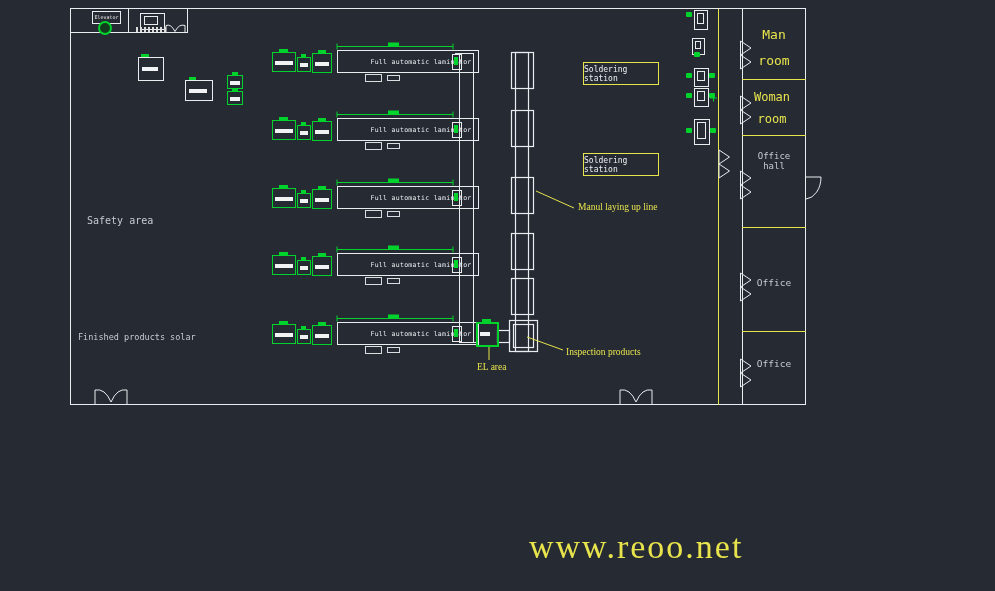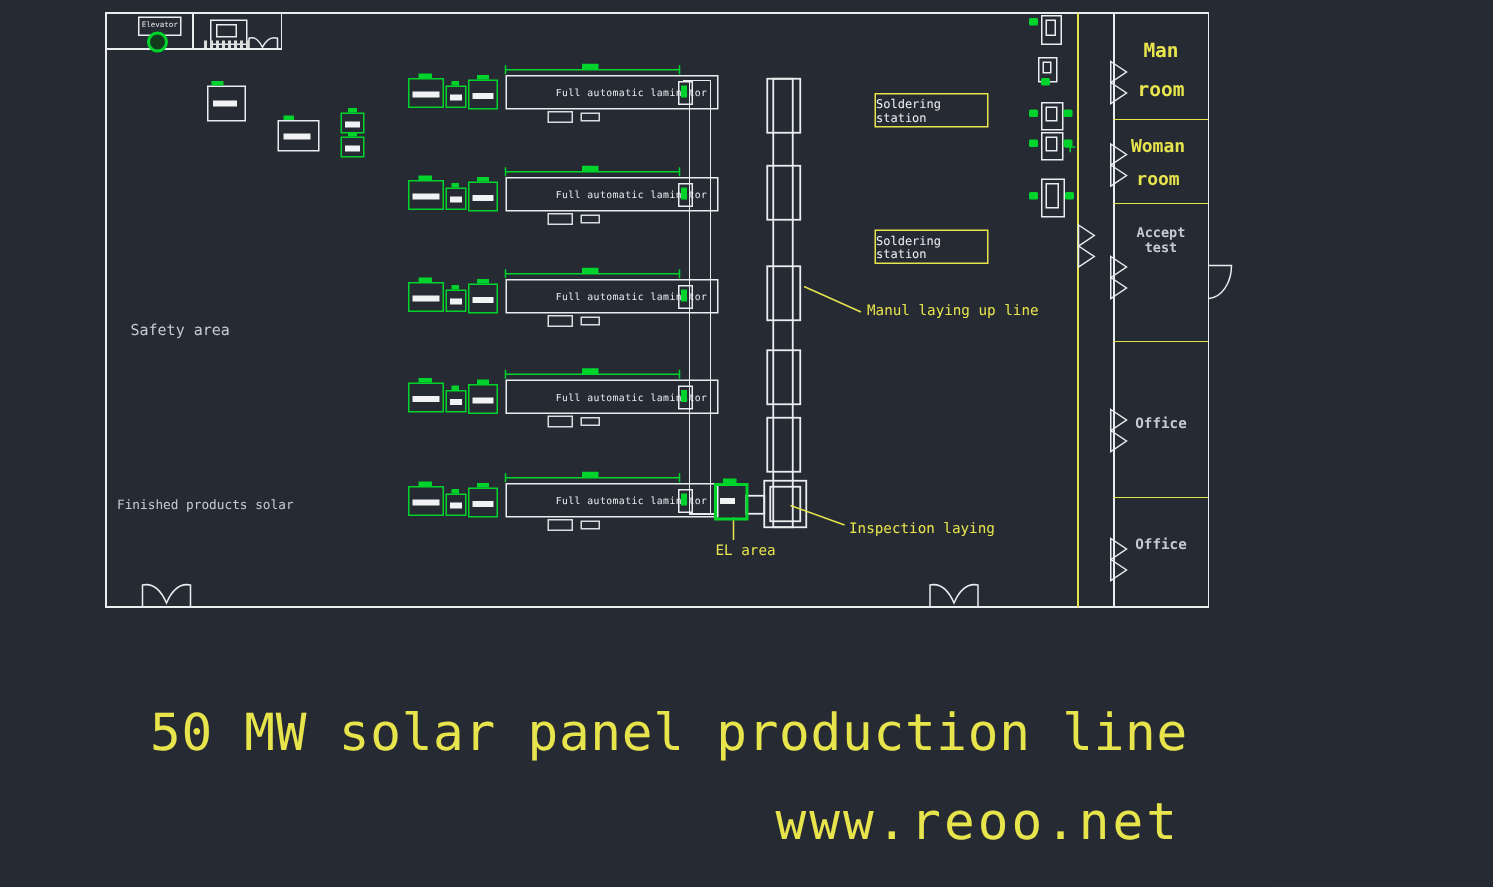--- a/index.html
+++ b/index.html
@@ -33,24 +33,24 @@
 
   
   .elmach{position:absolute;left:476px;top:322px;width:19px;height:21px;border:2px solid #00d42c;}
   .elmach::before{content:"";position:absolute;left:2px;width:10px;top:40%;height:4px;background:#f0f2f4;}
   .elmach::after{content:"";position:absolute;top:-5px;left:20%;width:50%;height:3px;background:#00d42c;}
 
   
   .solder{position:absolute;left:583px;width:74px;height:21px;border:1px solid #e7e44d;color:#eef0f2;
           font-size:8px;display:flex;align-items:center;justify-content:center;}
 
-  .ylabel{position:absolute;color:#e7e44d;white-space:nowrap;}
+  .ylabel{position:absolute;color:#e7e44d;white-space:nowrap;font-family:Liberation Serif, serif;}
   .glabel{position:absolute;color:#c7cbd1;white-space:nowrap;}
 
-  .room-lbl{position:absolute;text-align:center;font-weight:bold;}
+  .room-lbl{position:absolute;text-align:center;}
   .ry{color:#e7e44d;}
   .rg{color:#c7cbd1;}
 
   
   .desk{position:absolute;border:1px solid #e9edf0;}
   .desk i{position:absolute;border:1px solid #e9edf0;left:2px;top:2px;right:3px;bottom:5px;display:block;}
   .chair{position:absolute;width:6px;height:5px;background:#00d42c;border-radius:1px;}
 
   .title-line{position:absolute;color:#e8e44c;font-size:34px;font-weight:200;white-space:nowrap;}
 </style>
@@ -164,29 +164,29 @@
     <div class="u1"></div>
     <div class="u2"></div>
   </div>
 
   <div class="solder" style="top:62px">Soldering station</div>
   <div class="solder" style="top:153px">Soldering station</div>
 
   <div class="elmach"></div>
 
   <div class="ylabel" style="left:578px;top:202px;font-size:9.5px;">Manul laying up line</div>
-  <div class="ylabel" style="left:566px;top:347px;font-size:9.5px;">Inspection laying</div>
+  <div class="ylabel" style="left:566px;top:347px;font-size:9.5px;">Inspection products</div>
   <div class="ylabel" style="left:477px;top:362px;font-size:9.5px;">EL area</div>
 
   <div class="glabel" style="left:87px;top:215px;font-size:10px;">Safety area</div>
   <div class="glabel" style="left:78px;top:332px;font-size:8.5px;">Finished products solar</div>
 
   <div class="room-lbl ry" style="left:744px;top:22px;width:60px;font-size:13px;line-height:26px;">Man room</div>
   <div class="room-lbl ry" style="left:744px;top:86px;width:56px;font-size:12px;line-height:22px;">Woman room</div>
-  <div class="room-lbl rg" style="left:746px;top:151px;width:56px;font-size:9px;">Accept test</div>
+  <div class="room-lbl rg" style="left:746px;top:151px;width:56px;font-size:9px;">Office hall</div>
   <div class="room-lbl rg" style="left:742px;top:277px;width:64px;font-size:9.5px;">Office</div>
   <div class="room-lbl rg" style="left:742px;top:358px;width:64px;font-size:9.5px;">Office</div>
 
   <div class="abs" style="left:92px;top:11px;width:27px;height:11px;border:1px solid #e9edf0;color:#e9e9e9;font-size:5px;line-height:10px;text-align:center;overflow:hidden;">Elevator</div>
   <div class="abs" style="left:98px;top:21px;width:10px;height:10px;border:2px solid #00d42c;border-radius:50%;background:#143a1d;"></div>
   <div class="abs" style="left:140px;top:13px;width:23px;height:15px;border:1px solid #e9edf0;">
     <div class="abs" style="left:3px;top:2px;width:12px;height:7px;border:1px solid #e9edf0;"></div>
   </div>
   <div class="abs" style="left:136px;top:27px;width:30px;height:5px;background:repeating-linear-gradient(90deg,#dcdcdc 0 2px,transparent 2px 4px);"></div>
 
@@ -212,16 +212,15 @@
       <i></i>
     </div>
   <div class="chair" style="left:686px;top:93px;"></div>
   <div class="chair" style="left:709px;top:93px;"></div>
   <div class="desk" style="left:694px;top:119px;width:14px;height:24px;">
       <i></i>
     </div>
   <div class="chair" style="left:686px;top:128px;"></div>
   <div class="chair" style="left:710px;top:128px;"></div>
 
-  <div class="title-line" style="left:100px;top:469px;letter-spacing:.5px;">50 MW solar panel production line</div>
-  <div class="title-line" style="left:517px;top:528px;letter-spacing:2px;">www.reoo.net</div>
+  <div class="title-line" style="left:529px;top:528px;letter-spacing:2px;font-family:Liberation Serif, serif;">www.reoo.net</div>
 
 </div>
 
 </body></html>

